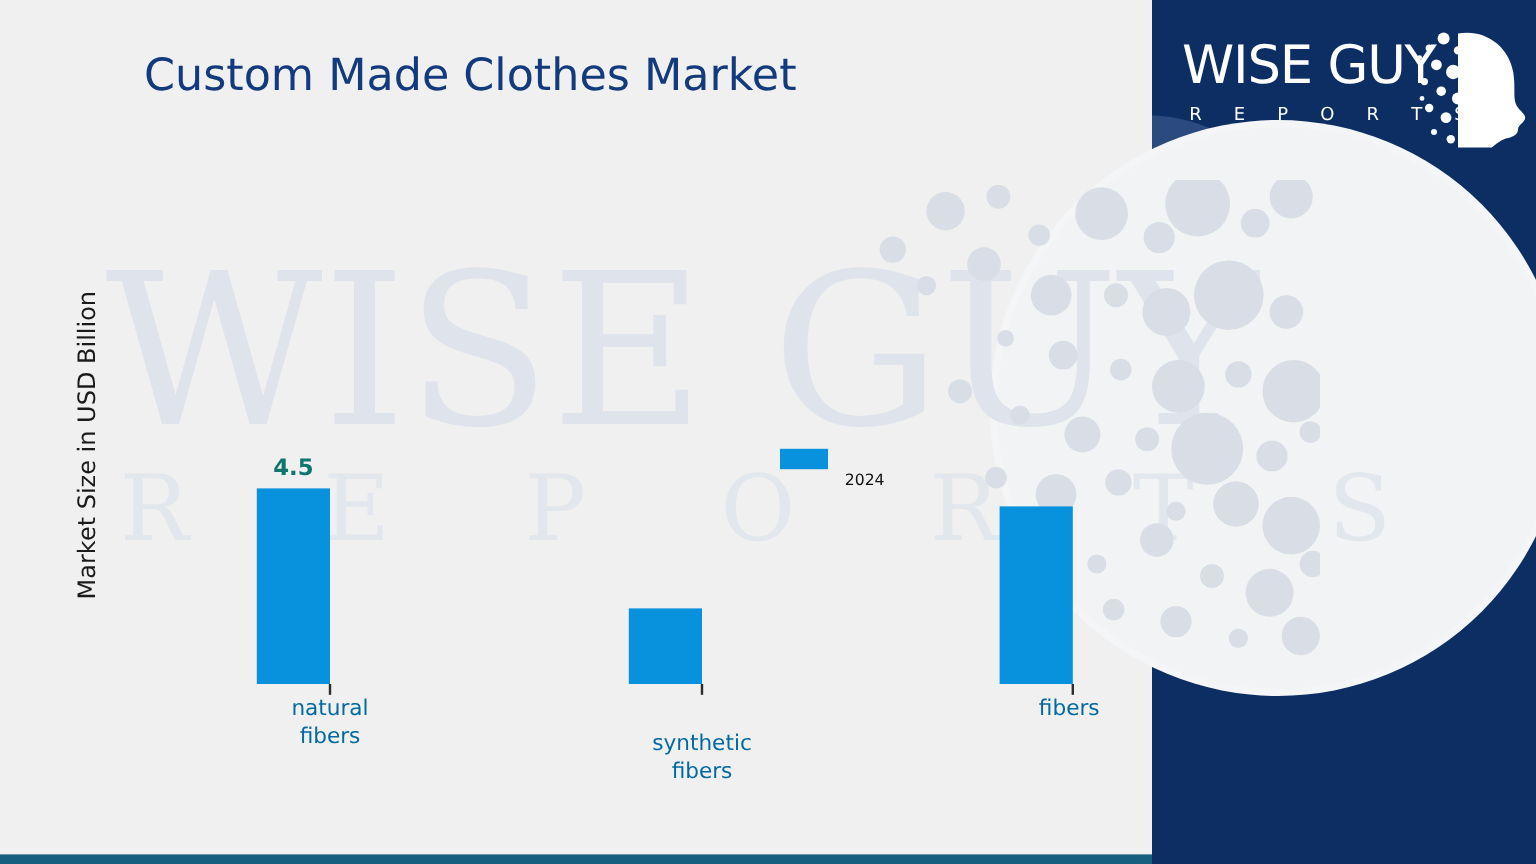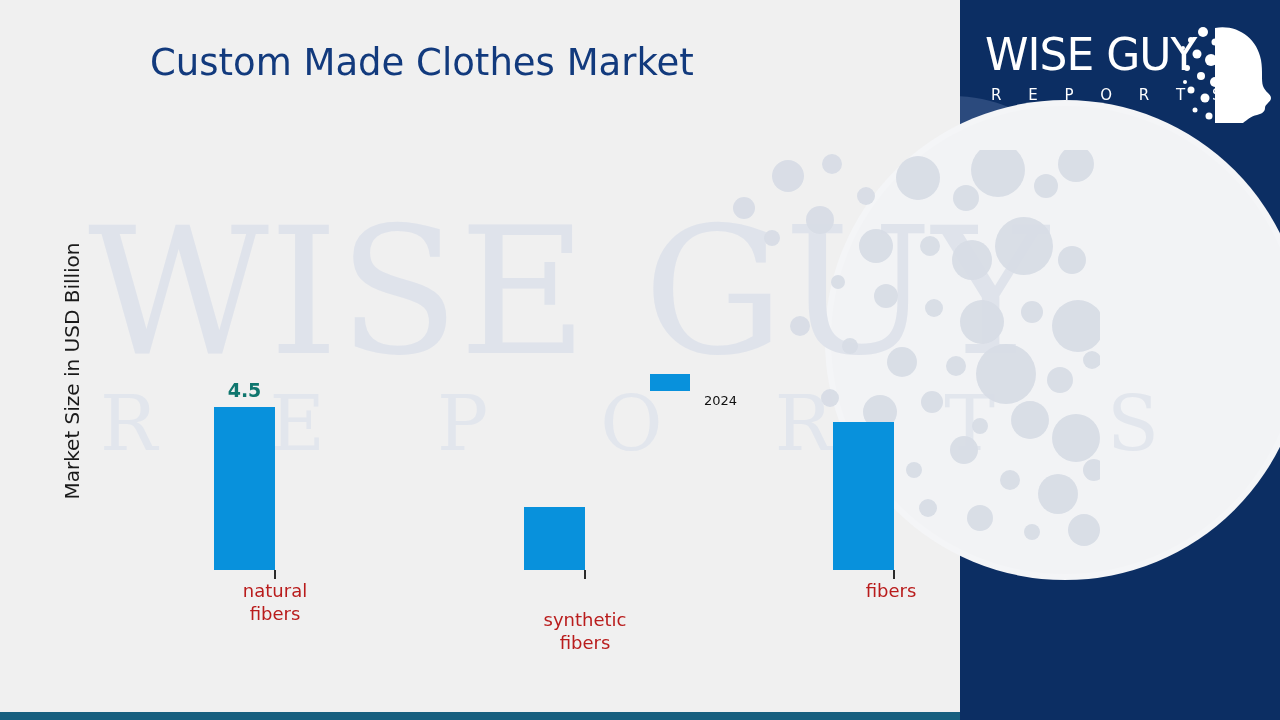--- a/index.html
+++ b/index.html
@@ -29,30 +29,30 @@
   
   .logo{position:absolute;left:985px;top:32px;width:280px;height:80px;}
   .logo-main{position:absolute;left:0;top:0;font-size:44px;line-height:46px;color:#ffffff;font-weight:400;
     font-family:"DejaVu Sans","Liberation Sans",sans-serif;letter-spacing:-1px;white-space:nowrap;}
   .logo-sub{position:absolute;left:6px;top:54px;font-size:15px;color:#ffffff;letter-spacing:11px;
     font-family:"DejaVu Sans","Liberation Sans",sans-serif;white-space:nowrap;}
   .logo-face{position:absolute;left:196px;top:-8px;width:92px;height:100px;}
 
   
   .chart-title{position:absolute;left:120px;top:41px;font-size:37px;color:#123a7d;
-    font-family:"DejaVu Sans","Liberation Sans",sans-serif;white-space:nowrap;margin-left:30px;}
+    font-family:"DejaVu Sans","Liberation Sans",sans-serif;white-space:nowrap;}
 
   
   .chart-area{position:absolute;left:0;top:0;width:960px;height:720px;}
   .y-axis-label{position:absolute;left:-108px;top:359px;width:360px;text-align:center;
     transform:rotate(-90deg);font-size:20px;color:#1a1a1a;white-space:nowrap;}
   .bar{position:absolute;background:#0891dc;}
   .bar-value{position:absolute;font-size:19px;font-weight:bold;color:#0f766e;text-align:center;white-space:nowrap;}
   .bar-tick{position:absolute;width:1.5px;height:9px;background:#2b2b2b;}
-  .cat-label{position:absolute;font-size:18px;color:#b91c1c;text-align:center;line-height:23px;}
+  .cat-label{position:absolute;font-size:18px;color:#0369a1;text-align:center;line-height:23px;}
   .legend{position:absolute;left:650px;top:356px;display:flex;align-items:center;gap:14px;}
   .legend-swatch{width:40px;height:17px;background:#0891dc;}
   .legend-label{font-size:13px;color:#111;margin-top:37px;}
 
   
   .bottom-teal{position:absolute;left:0;top:712px;width:960px;height:8px;background:#175f7f;}
   .bottom-navy{position:absolute;left:960px;top:712px;width:320px;height:8px;background:#0c2e63;}
 </style>
 </head>
 <body>

